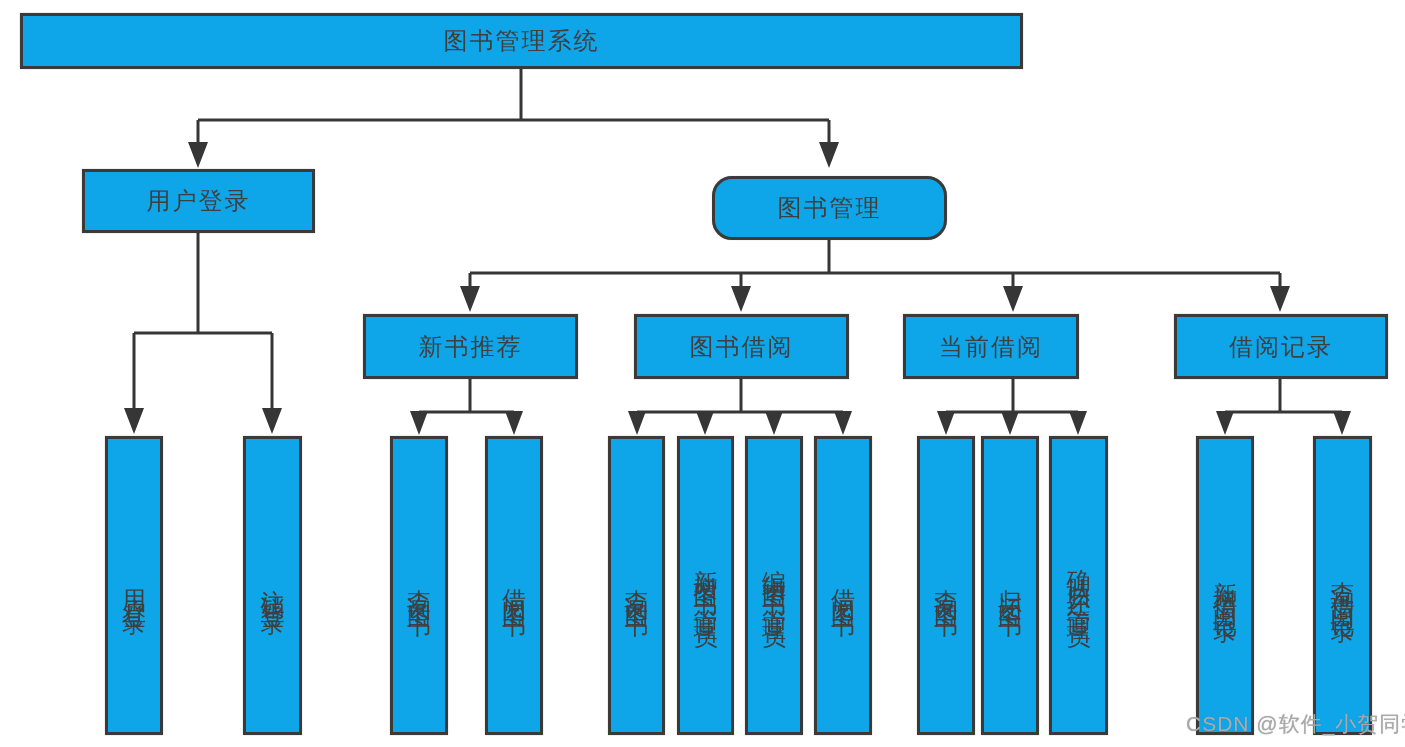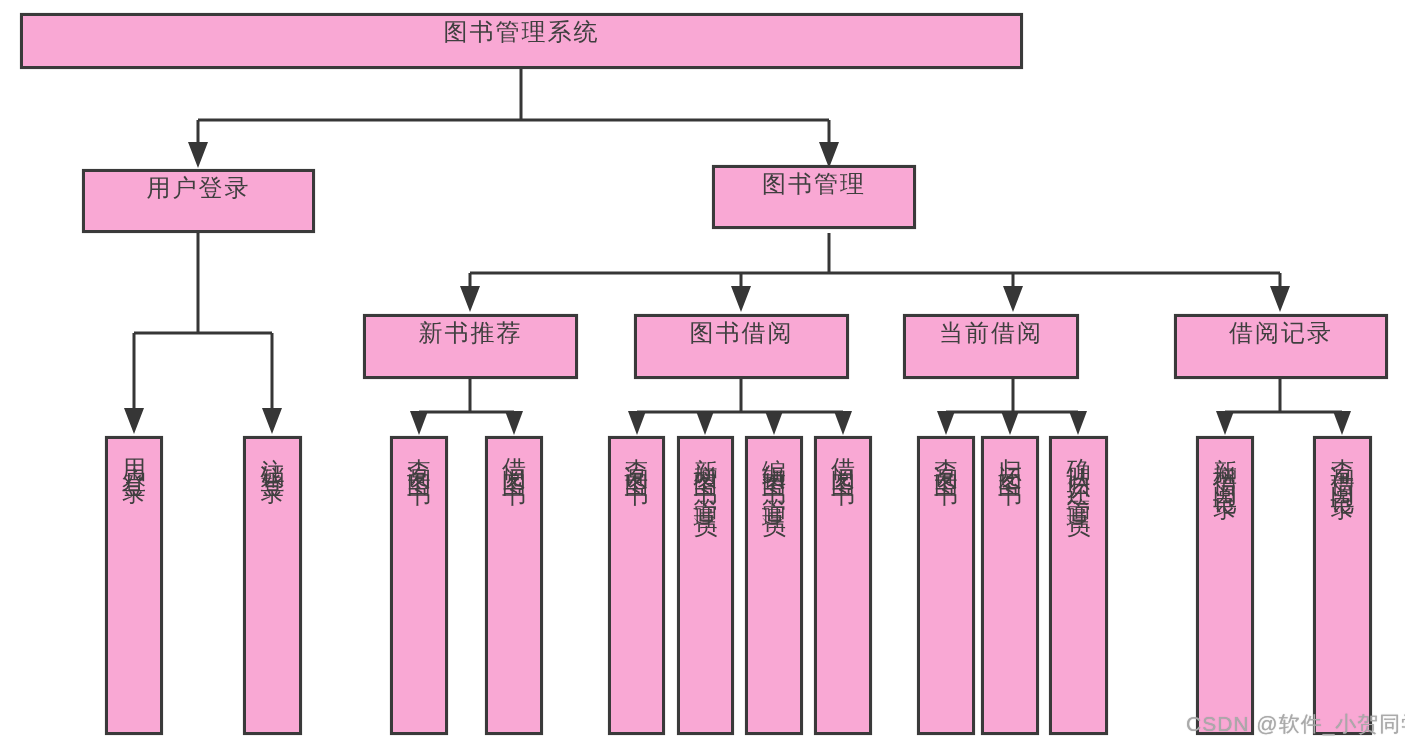--- a/index.html
+++ b/index.html
@@ -20,24 +20,25 @@
     overflow:hidden;
   }
   .connectors{
     position:absolute;
     left:0;top:0;
     width:1405px;height:747px;
     z-index:1;
   }
   .node{
     position:absolute;
-    background:#f9a8d4;
+    background:#0ea5e9;
     border:3px solid var(--border);
     box-shadow:0 0 1px rgba(0,0,0,.35);
     display:flex;
+    align-items:center;
     justify-content:center;
     z-index:2;
     color:var(--text);
   }
   .node .lbl{
     font-size:24px;
     letter-spacing:2px;
     color:var(--text);
     white-space:nowrap;
   }
@@ -84,21 +85,21 @@
              M1225,435l-9,-24h18z M1342,435l-9,-24h18z"></path>
   </svg>
 
   <div class="node" style="left:20px;top:13px;width:1003px;height:56px;">
     <span class="lbl">图书管理系统</span>
   </div>
 
   <div class="node" style="left:82px;top:169px;width:233px;height:64px;">
     <span class="lbl">用户登录</span>
   </div>
-  <div class="node" style="left:712px;top:165px;width:204px;height:64px;">
+  <div class="node" style="left:712px;top:176px;width:235px;height:64px;border-radius:20px;">
     <span class="lbl">图书管理</span>
   </div>
 
   <div class="node" style="left:634px;top:314px;width:215px;height:65px;">
     <span class="lbl">图书借阅</span>
   </div>
   <div class="node" style="left:363px;top:314px;width:215px;height:65px;">
     <span class="lbl">新书推荐</span>
   </div>
   <div class="node" style="left:903px;top:314px;width:176px;height:65px;">

